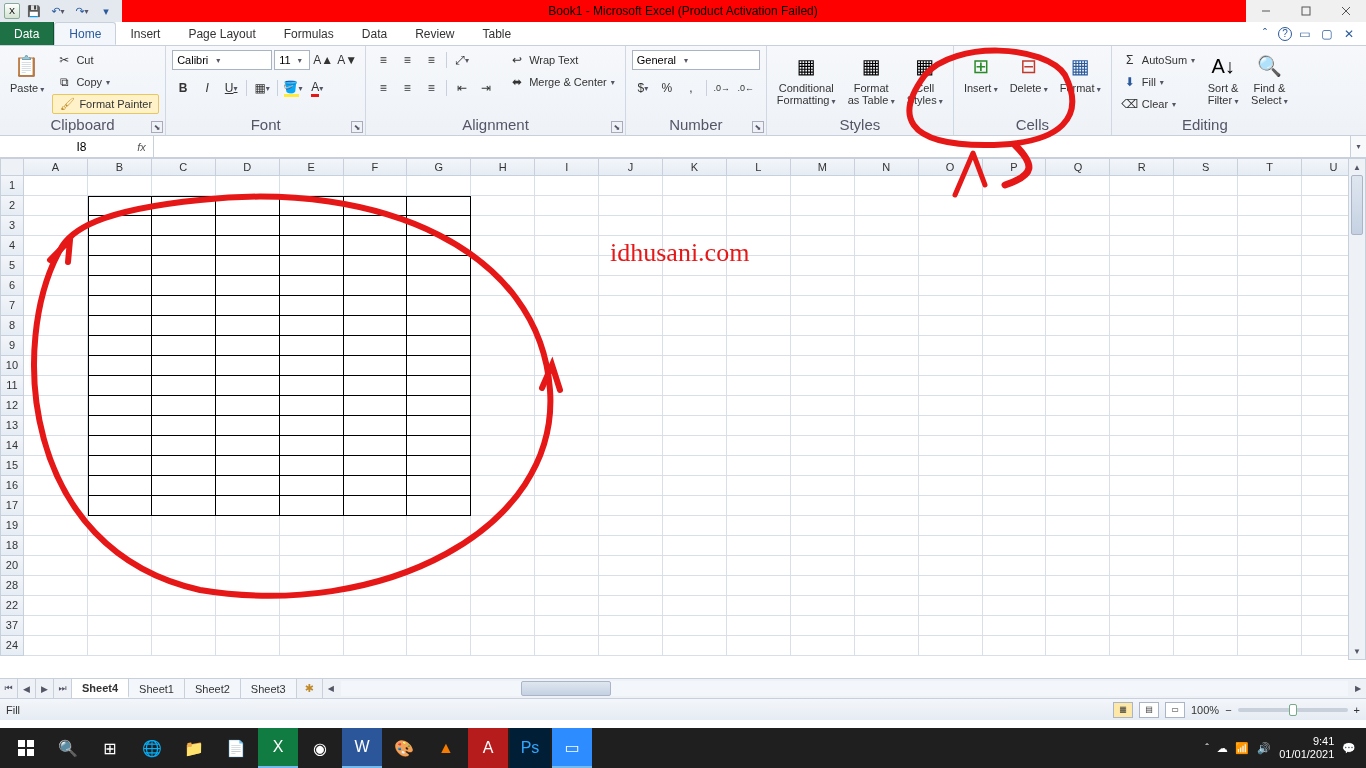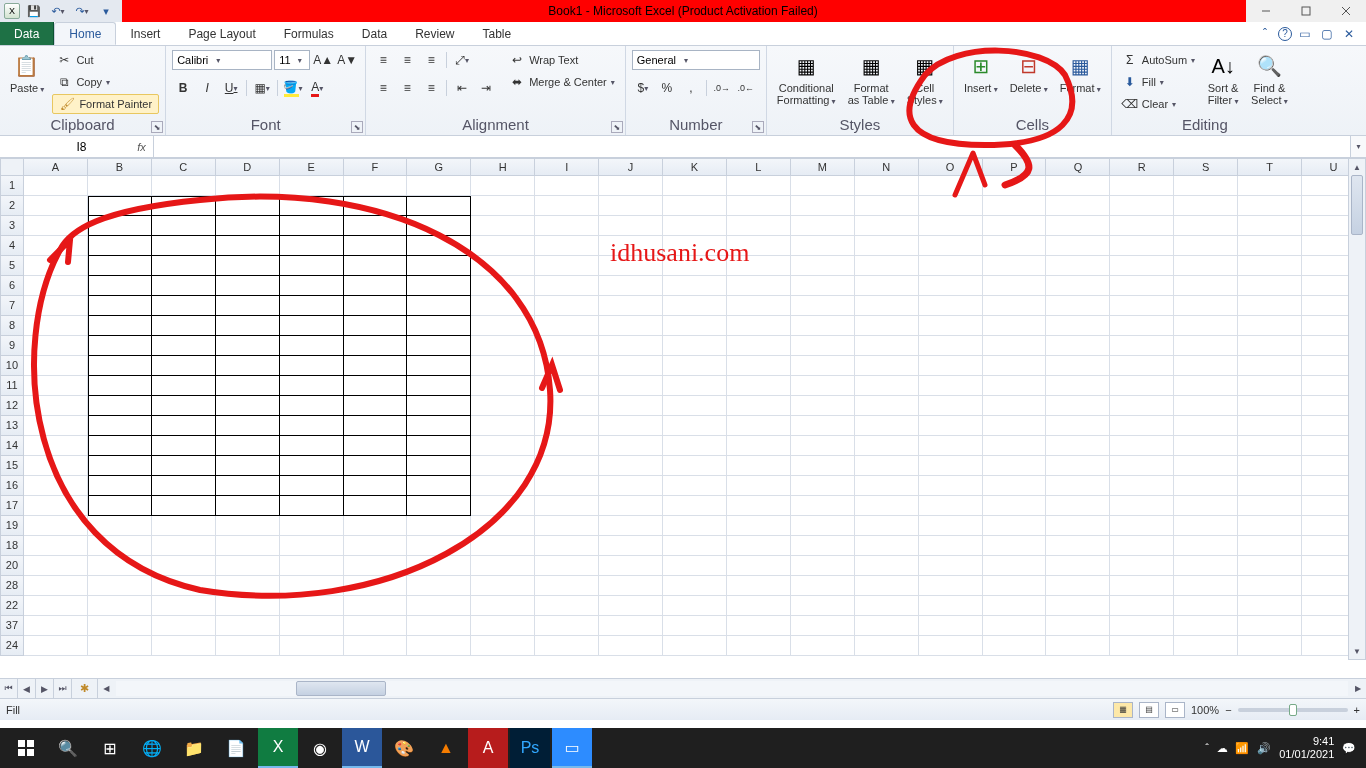--- a/index.html
+++ b/index.html
@@ -957,20 +957,26 @@
       </div>
     <div class="scr-btn">▼</div>
   </div>
 </div>
 
 <div class="sheetbar">
   <div class="navbtn">⏮</div>
   <div class="navbtn">◀</div>
   <div class="navbtn">▶</div>
   <div class="navbtn">⏭</div>
+  <div id="sheets-holder" style="display:flex;">
+      <div class="sheet-tab active">Sheet4</div>
+      <div class="sheet-tab">Sheet1</div>
+      <div class="sheet-tab">Sheet2</div>
+      <div class="sheet-tab">Sheet3</div>
+    </div>
   <div class="sheet-new">✱</div>
   <div class="hsplit">
     <div class="hsb-btn" style="left:0;">◀</div>
     <div class="hsb-track">
         <div class="hsb-thumb"></div>
       </div>
     <div class="hsb-btn" style="right:0;">▶</div>
   </div>
 </div>
 

